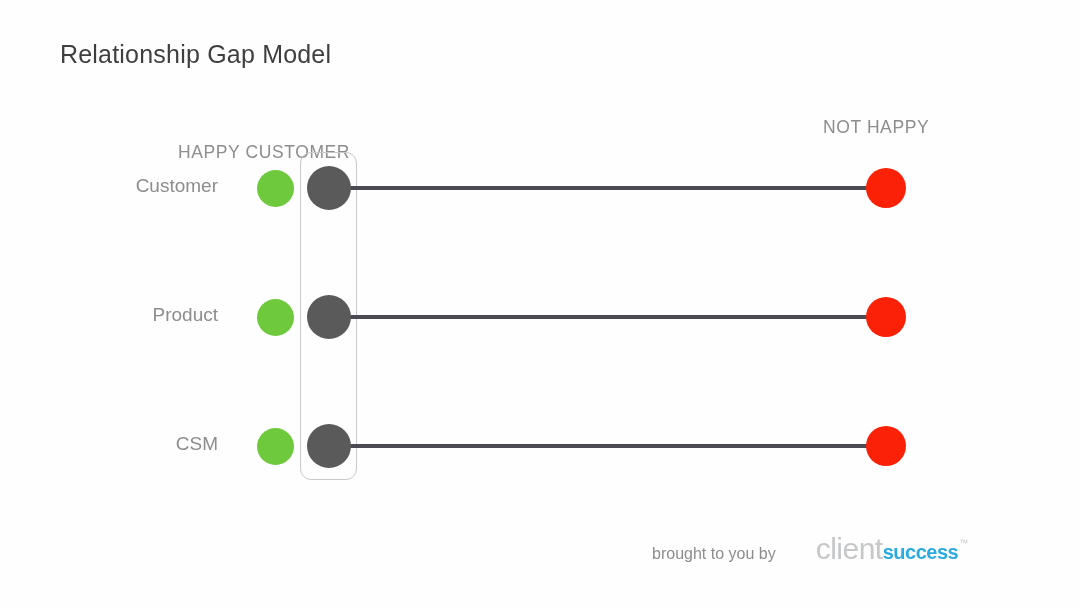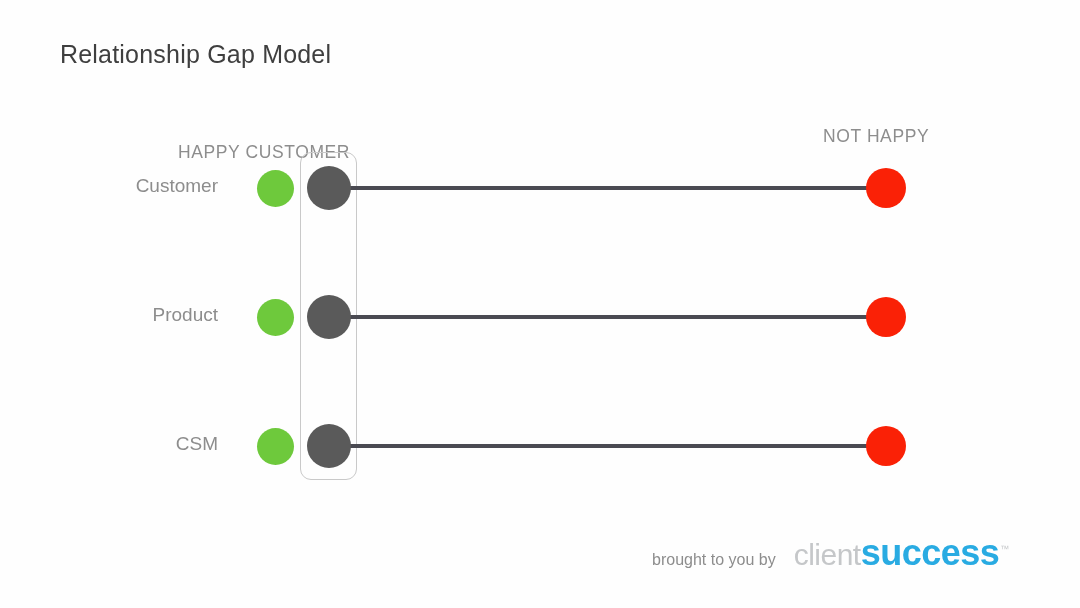--- a/index.html
+++ b/index.html
@@ -43,21 +43,20 @@
     color: #8d8d8d;
     letter-spacing: 0.6px;
     white-space: nowrap;
   }
   .col-header-left {
     left: 178px;
     margin-top: 25px;
   }
   .col-header-right {
     left: 823px;
-    margin-top: 9px;
   }
 
   
   .diagram {
     position: absolute;
     left: 0;
     top: 0;
     width: 1080px;
     height: 608px;
   }
@@ -128,41 +127,42 @@
     background: #fa2106;
   }
 
   
   .footer {
     position: absolute;
     left: 652px;
     top: 532px;
     display: flex;
     align-items: baseline;
-    gap: 18px;
+    gap: 4px;
   }
   .footer-text {
     font-size: 16px;
     color: #8d8d8d;
     font-weight: 400;
     white-space: nowrap;
   }
   .logo {
     display: flex;
     align-items: baseline;
     white-space: nowrap;
   }
   .logo-client {
     font-size: 30px;
     font-weight: 300;
     color: #c5c7c9;
     letter-spacing: -0.5px;
+    margin-left: 36px;
   }
   .logo-success {
-    font-size: 36px;
+    font-size: 20px;
     font-weight: 700;
     color: #29abe2;
     letter-spacing: -0.5px;
   }
   .logo-tm {
     font-size: 9px;
     color: #c5c7c9;
     position: relative;
     top: -13px;
     margin-left: 1px;

